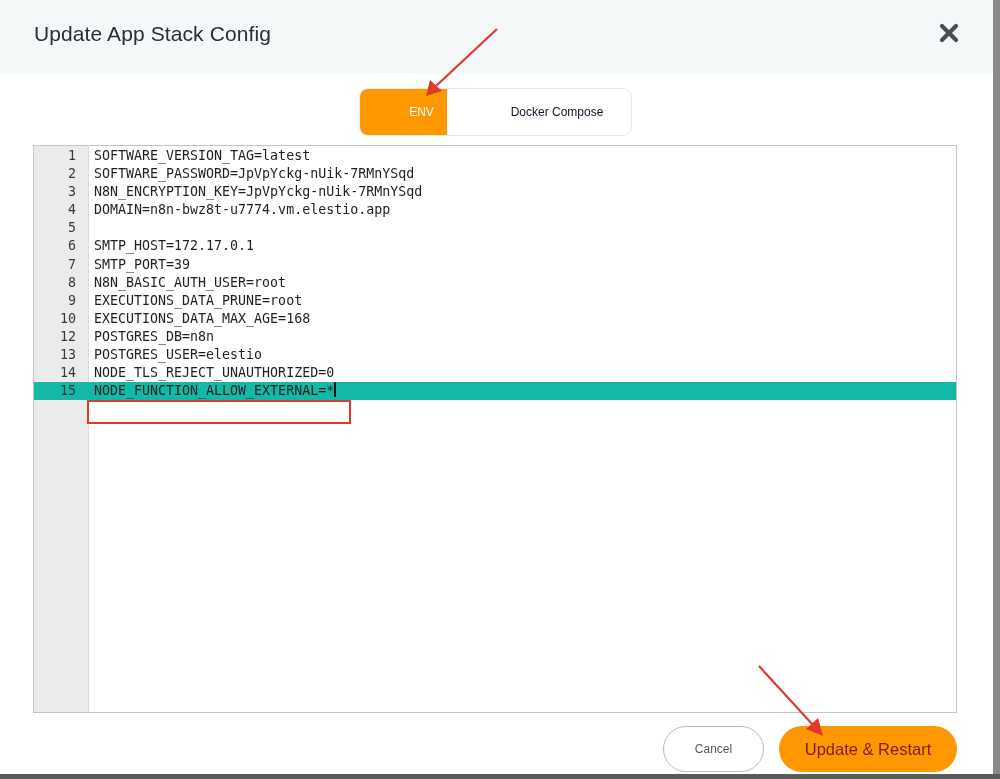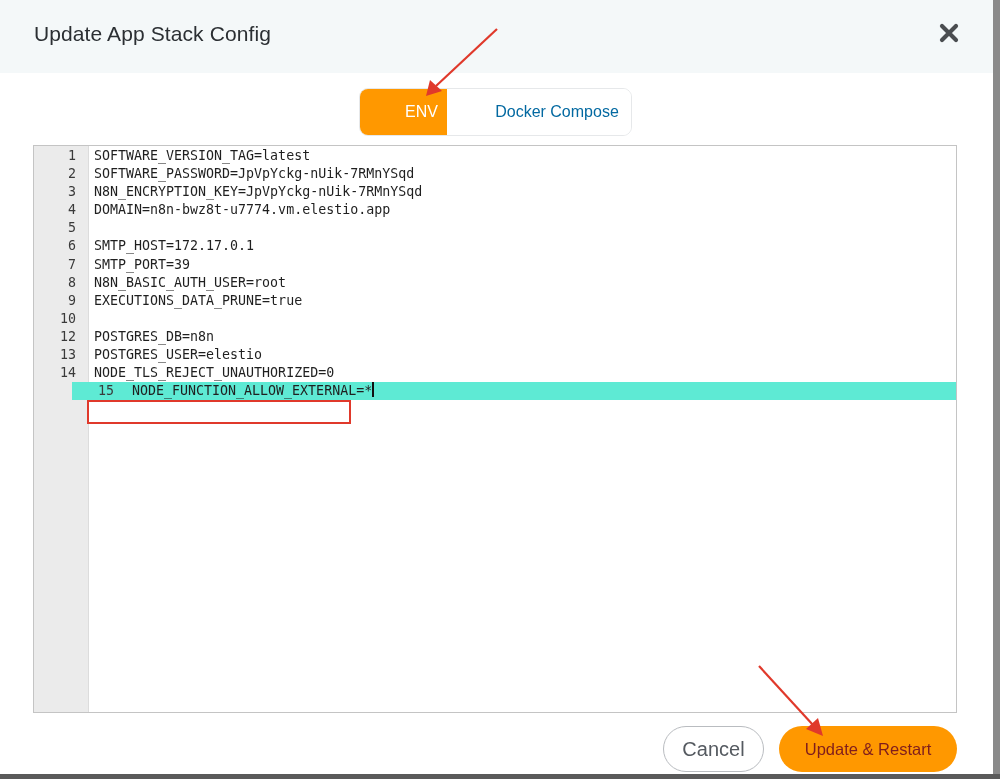--- a/index.html
+++ b/index.html
@@ -8,35 +8,35 @@
 
     .modal { position: absolute; left: 0; top: 0; width: 993px; height: 774px; background: #ffffff; }
     .right-edge { position: absolute; left: 993px; top: 0; width: 7px; height: 779px; background: #8a8a8a; }
     .bottom-edge { position: absolute; left: 0; top: 774px; width: 1000px; height: 5px; background: #5a5a5a; }
 
     .modal-header { position: absolute; left: 0; top: 0; width: 993px; height: 73px; background: #f4f8f9; }
     .modal-title { position: absolute; left: 34px; top: 22px; font-size: 21px; color: #2b2f33; letter-spacing: 0.1px; }
     .close-btn { position: absolute; left: 936px; top: 20px; width: 26px; height: 26px; cursor: pointer; }
 
     .tabs { position: absolute; left: 359px; top: 88px; width: 273px; height: 48px; border: 1px solid #e6e8ea; border-radius: 9px; overflow: hidden; display: flex; background: #fff; }
-    .tab { height: 100%; display: flex; align-items: center; justify-content: center; font-size: 16px; cursor: pointer; padding-left: 36px; }
+    .tab { height: 100%; display: flex; align-items: center; justify-content: center; font-size: 12px; cursor: pointer; padding-left: 36px; }
     .tab-env { width: 87px; background: #ff9800; color: #ffffff; }
-    .tab-docker { flex: 1; color: #0369a1; background: #ffffff; }
+    .tab-docker { flex: 1; color: #0f172a; background: #ffffff; }
 
     .editor { position: absolute; left: 33px; top: 145px; width: 924px; height: 568px; border: 1px solid #c4c4c4; background: #ffffff; overflow: hidden; }
     .gutter { position: absolute; left: 0; top: 0; width: 55px; height: 100%; background: #ebebeb; border-right: 1px solid #dcdcdc; }
     .lines { position: absolute; left: 0; top: 1px; width: 100%; }
     .line { position: relative; height: 18.1px; line-height: 18.1px; font-family: "DejaVu Sans Mono", monospace; font-size: 13.3px; color: #1f1f1f; white-space: pre; }
-    .line.active { background: #5eead4; margin-left: 38px; }
+    .line.active { background: #14b8a6; }
     .ln { position: absolute; left: 0; width: 42px; text-align: right; color: #3a3a3a; }
     .code { position: absolute; left: 60px; }
     .cursor { display: inline-block; width: 1.5px; height: 15px; background: #111; vertical-align: -2px; }
     .highlight-box { position: absolute; left: 53px; top: 254px; width: 264px; height: 24px; border: 2px solid #e0392b; pointer-events: none; }
 
-    .footer-btn { position: absolute; height: 46px; border-radius: 23px; display: flex; align-items: center; justify-content: center; font-size: 20px; cursor: pointer; }
+    .footer-btn { position: absolute; height: 46px; border-radius: 23px; display: flex; align-items: center; justify-content: center; font-size: 12px; cursor: pointer; }
     .cancel-btn { left: 663px; top: 726px; width: 101px; border: 1px solid #b9bcc0; color: #555a60; background: #fff; }
     .update-btn { left: 779px; top: 726px; width: 178px; background: #ff9800; color: #7f1d1d; font-size: 16.5px; }
 
     .arrow { position: absolute; left: 0; top: 0; pointer-events: none; }
   </style>
 </head>
 <body>
 
 <div class="modal">
   <div class="modal-header">
@@ -57,22 +57,22 @@
     <div class="gutter"></div>
     <div class="lines">
       <div class="line"><span class="ln">1</span><span class="code">SOFTWARE_VERSION_TAG=latest</span></div>
       <div class="line"><span class="ln">2</span><span class="code">SOFTWARE_PASSWORD=JpVpYckg-nUik-7RMnYSqd</span></div>
       <div class="line"><span class="ln">3</span><span class="code">N8N_ENCRYPTION_KEY=JpVpYckg-nUik-7RMnYSqd</span></div>
       <div class="line"><span class="ln">4</span><span class="code">DOMAIN=n8n-bwz8t-u7774.vm.elestio.app</span></div>
       <div class="line"><span class="ln">5</span></div>
       <div class="line"><span class="ln">6</span><span class="code">SMTP_HOST=172.17.0.1</span></div>
       <div class="line"><span class="ln">7</span><span class="code">SMTP_PORT=39</span></div>
       <div class="line"><span class="ln">8</span><span class="code">N8N_BASIC_AUTH_USER=root</span></div>
-      <div class="line"><span class="ln">9</span><span class="code">EXECUTIONS_DATA_PRUNE=true</span></div>
-      <div class="line"><span class="ln">10</span></div>
+      <div class="line"><span class="ln">9</span><span class="code">EXECUTIONS_DATA_PRUNE=root</span></div>
+      <div class="line"><span class="ln">10</span><span class="code">EXECUTIONS_DATA_MAX_AGE=168</span></div>
       <div class="line"><span class="ln">12</span><span class="code">POSTGRES_DB=n8n</span></div>
       <div class="line"><span class="ln">13</span><span class="code">POSTGRES_USER=elestio</span></div>
       <div class="line"><span class="ln">14</span><span class="code">NODE_TLS_REJECT_UNAUTHORIZED=0</span></div>
       <div class="line active"><span class="ln">15</span><span class="code"><span>NODE_FUNCTION_ALLOW_EXTERNAL=*</span><span class="cursor"></span></span></div>
     </div>
     <div class="highlight-box"></div>
   </div>
 
   <div class="footer-btn cancel-btn">Cancel</div>
   <div class="footer-btn update-btn">Update &amp; Restart</div>

